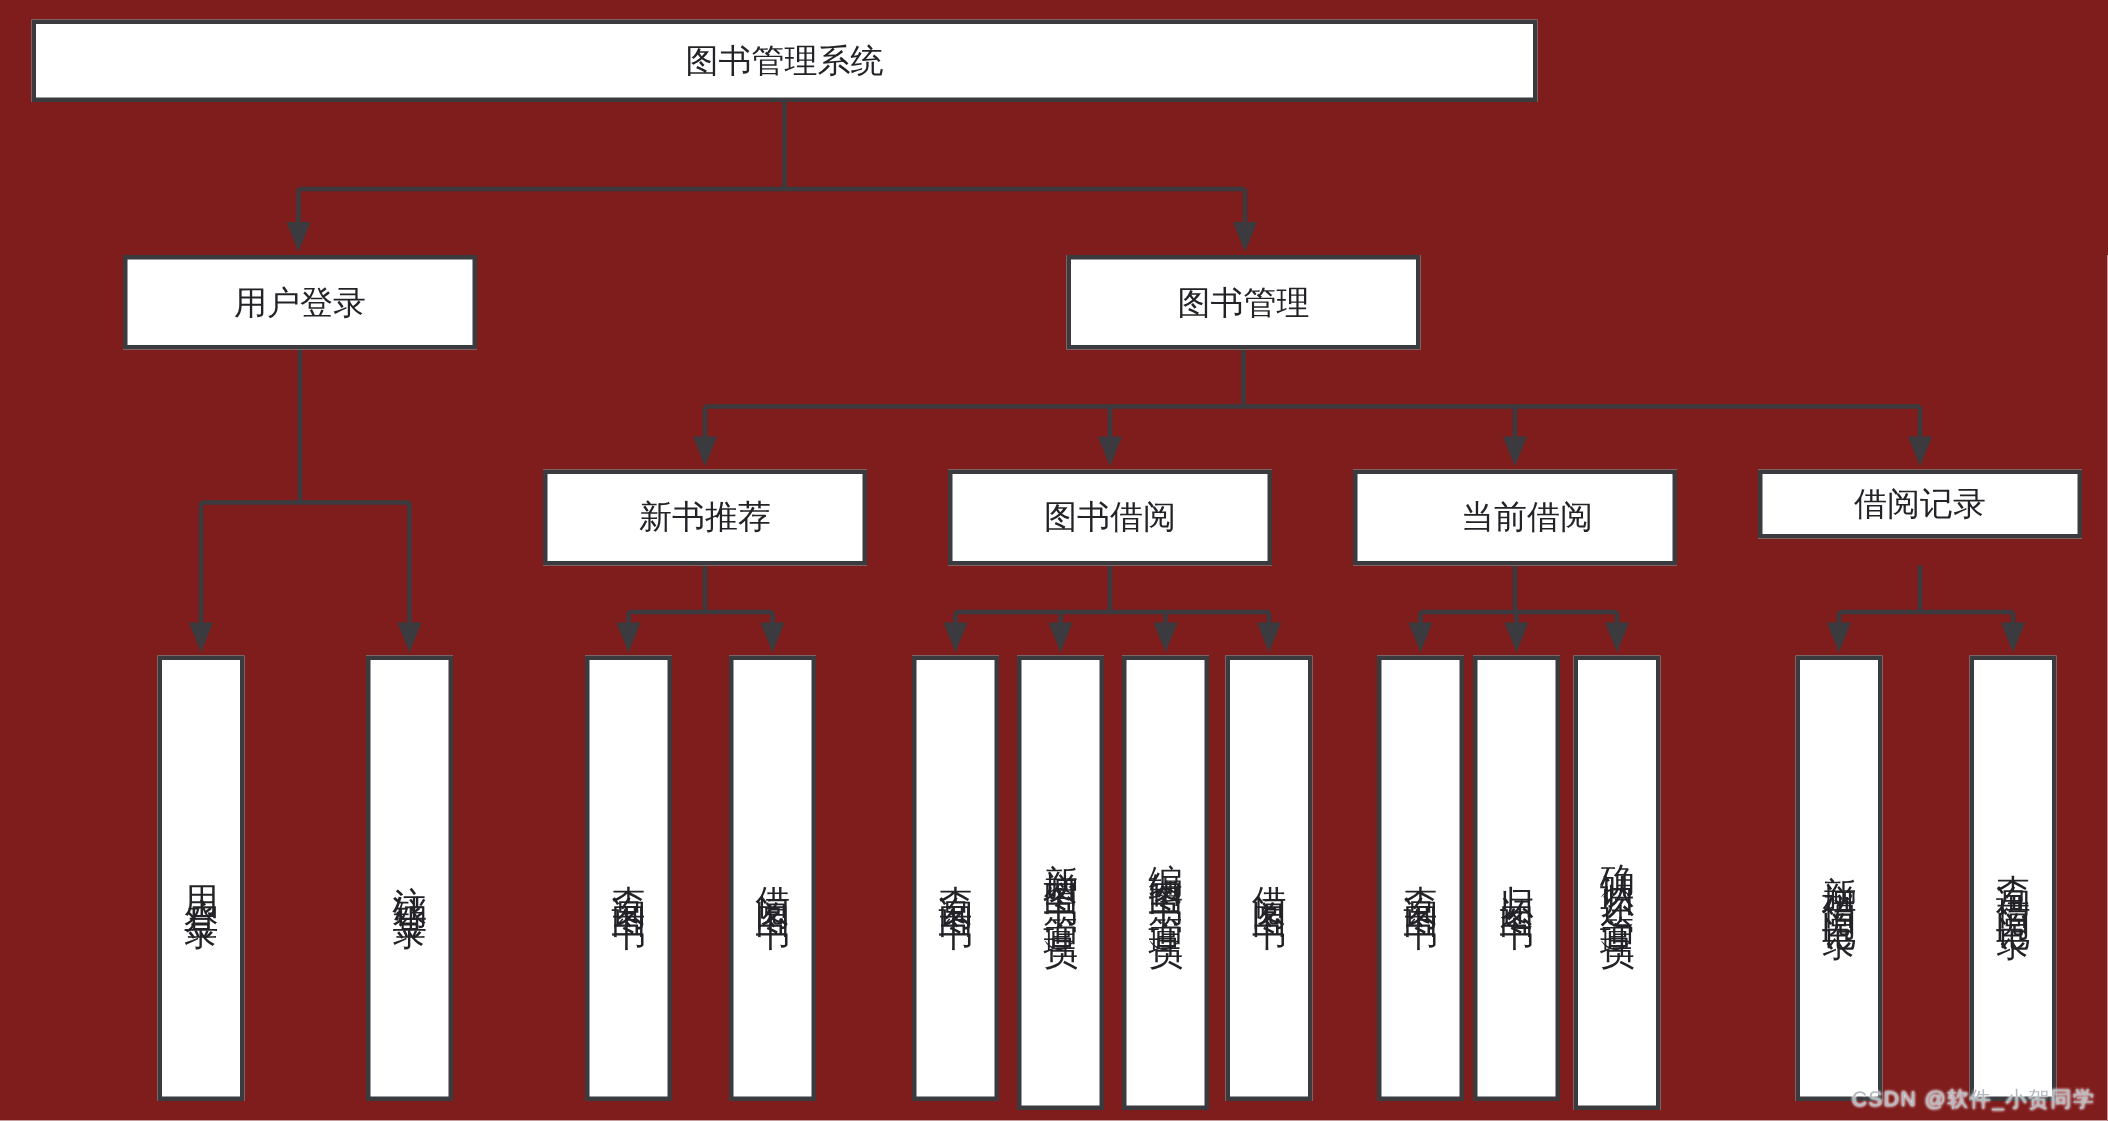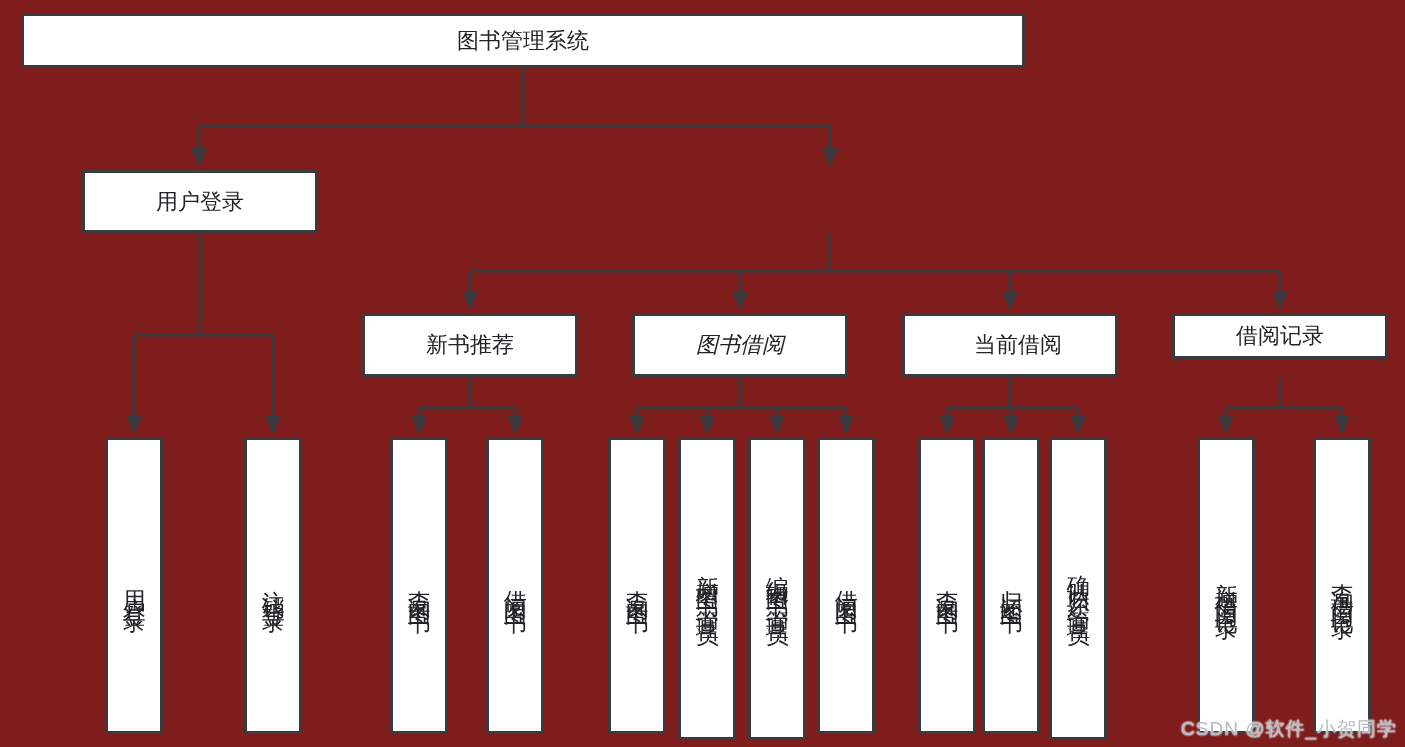--- a/index.html
+++ b/index.html
@@ -42,21 +42,21 @@
   .vbox .vlabel {
     writing-mode: vertical-rl;
     text-orientation: mixed;
     letter-spacing: 7px;
     line-height: 1.1;
   }
   .watermark {
     position: absolute;
     right: 8px;
     bottom: 5px;
-    font-size: 19px;
+    font-size: 14px;
     color: #b4b9c1;
     letter-spacing: 1px;
     z-index: 5;
     text-shadow: 0 0 2px #ffffff, 0 0 2px #ffffff;
     pointer-events: none;
   }
 </style>
 </head>
 <body>
 
@@ -104,25 +104,28 @@
       M1334 415 L1350 415 L1342 435 Z"></path>
   </svg>
 
   <div class="box" style="left:21px; top:13px; width:1004px; height:55px;">
     <span>图书管理系统</span>
   </div>
 
   <div class="box" style="left:82px; top:170px; width:236px; height:63px;">
     <span>用户登录</span>
   </div>
+  <div class="box" style="left:711px; top:170px; width:236px; height:63px;">
+    <span>图书管理</span>
+  </div>
 
   <div class="box" style="left:362px; top:313px; width:216px; height:64px;">
     <span>新书推荐</span>
   </div>
-  <div class="box" style="left:632px; top:313px; width:216px; height:64px;font-style:italic;">
+  <div class="box" style="left:632px; top:313px; width:216px; height:64px;">
     <span>图书借阅</span>
   </div>
   <div class="box" style="left:902px; top:313px; width:216px; height:64px;padding-left:16px;">
     <span>当前借阅</span>
   </div>
   <div class="box" style="left:1172px; top:313px; width:216px; height:46px;">
     <span>借阅记录</span>
   </div>
 
   <div class="vbox" style="left:105px; top:437px; width:58px; height:297px;">

